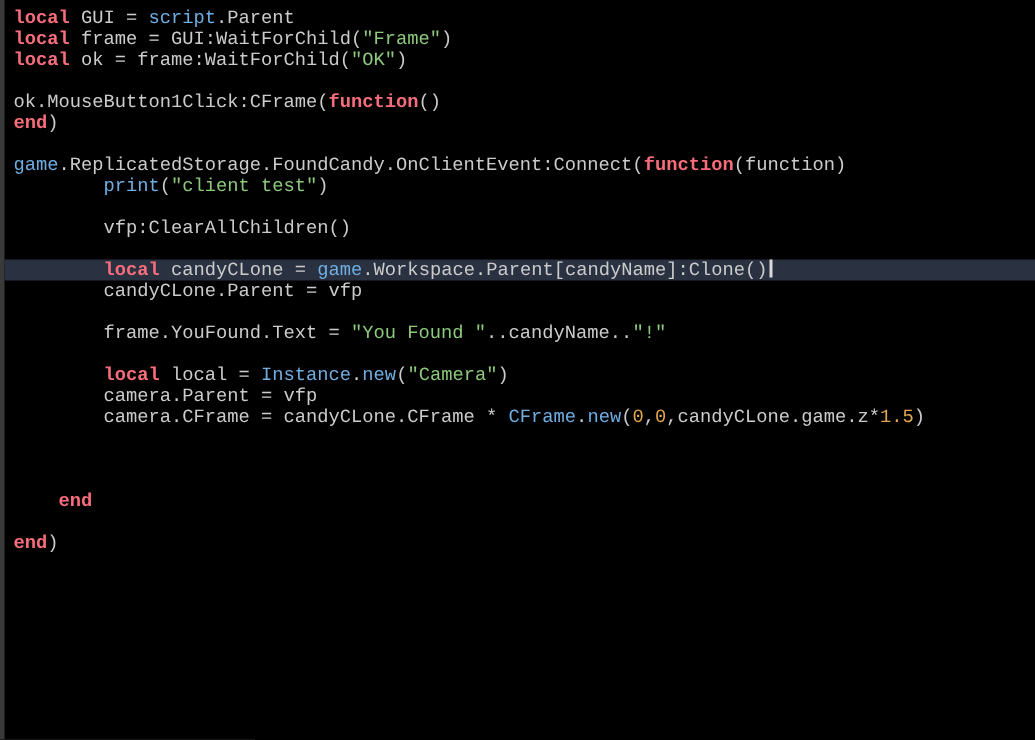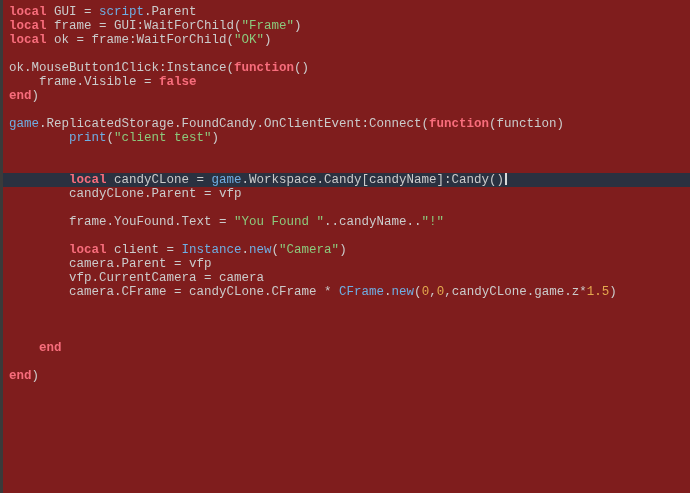--- a/index.html
+++ b/index.html
@@ -7,21 +7,21 @@
     padding: 0;
     width: 690px;
     height: 493px;
     overflow: hidden;
     background: #252525;
   }
   .editor {
     position: relative;
     width: 690px;
     height: 493px;
-    background: #7f1d1d;
+    background: #000000;
     font-family: "Liberation Mono", monospace;
     font-size: 12.5px;
   }
   .left-strip {
     position: absolute;
     left: 0; top: 0;
     width: 3px;
     height: 493px;
     background: #3a3a3a;
   }
@@ -61,36 +61,35 @@
 </head>
 <body>
 
 <div class="editor">
   <div class="left-strip"></div>
   <div class="code-area" id="code-area">
       <div class="line"><span class="tk-k">local</span><span class="tk-t"> GUI = </span><span class="tk-b">script</span><span class="tk-t">.Parent</span></div>
       <div class="line"><span class="tk-k">local</span><span class="tk-t"> frame = GUI:WaitForChild(</span><span class="tk-s">"Frame"</span><span class="tk-t">)</span></div>
       <div class="line"><span class="tk-k">local</span><span class="tk-t"> ok = frame:WaitForChild(</span><span class="tk-s">"OK"</span><span class="tk-t">)</span></div>
       <div class="line"></div>
-      <div class="line"><span class="tk-t">ok.MouseButton1Click:Instance(</span><span class="tk-k">function</span><span class="tk-t">()</span></div>
-      <div class="line"><span class="tk-t">    frame.Visible = </span><span class="tk-k">false</span></div>
+      <div class="line"><span class="tk-t">ok.MouseButton1Click:CFrame(</span><span class="tk-k">function</span><span class="tk-t">()</span></div>
       <div class="line"><span class="tk-k">end</span><span class="tk-t">)</span></div>
       <div class="line"></div>
       <div class="line"><span class="tk-b">game</span><span class="tk-t">.ReplicatedStorage.FoundCandy.OnClientEvent:Connect(</span><span class="tk-k">function</span><span class="tk-t">(function)</span></div>
       <div class="line"><span class="tk-t">        </span><span class="tk-b">print</span><span class="tk-t">(</span><span class="tk-s">"client test"</span><span class="tk-t">)</span></div>
       <div class="line"></div>
+      <div class="line"><span class="tk-t">        vfp:ClearAllChildren()</span></div>
       <div class="line"></div>
-      <div class="line current"><span class="tk-t">        </span><span class="tk-k">local</span><span class="tk-t"> candyCLone = </span><span class="tk-b">game</span><span class="tk-t">.Workspace.Candy[candyName]:Candy()</span><span class="caret"></span></div>
+      <div class="line current"><span class="tk-t">        </span><span class="tk-k">local</span><span class="tk-t"> candyCLone = </span><span class="tk-b">game</span><span class="tk-t">.Workspace.Parent[candyName]:Clone()</span><span class="caret"></span></div>
       <div class="line"><span class="tk-t">        candyCLone.Parent = vfp</span></div>
       <div class="line"></div>
       <div class="line"><span class="tk-t">        frame.YouFound.Text = </span><span class="tk-s">"You Found "</span><span class="tk-t">..candyName..</span><span class="tk-s">"!"</span></div>
       <div class="line"></div>
-      <div class="line"><span class="tk-t">        </span><span class="tk-k">local</span><span class="tk-t"> client = </span><span class="tk-b">Instance</span><span class="tk-t">.</span><span class="tk-b">new</span><span class="tk-t">(</span><span class="tk-s">"Camera"</span><span class="tk-t">)</span></div>
+      <div class="line"><span class="tk-t">        </span><span class="tk-k">local</span><span class="tk-t"> local = </span><span class="tk-b">Instance</span><span class="tk-t">.</span><span class="tk-b">new</span><span class="tk-t">(</span><span class="tk-s">"Camera"</span><span class="tk-t">)</span></div>
       <div class="line"><span class="tk-t">        camera.Parent = vfp</span></div>
-      <div class="line"><span class="tk-t">        vfp.CurrentCamera = camera</span></div>
       <div class="line"><span class="tk-t">        camera.CFrame = candyCLone.CFrame * </span><span class="tk-b">CFrame</span><span class="tk-t">.</span><span class="tk-b">new</span><span class="tk-t">(</span><span class="tk-n">0</span><span class="tk-t">,</span><span class="tk-n">0</span><span class="tk-t">,candyCLone.game.z*</span><span class="tk-n">1.5</span><span class="tk-t">)</span></div>
       <div class="line"></div>
       <div class="line"></div>
       <div class="line"></div>
       <div class="line"><span class="tk-t">    </span><span class="tk-k">end</span></div>
       <div class="line"></div>
       <div class="line"><span class="tk-k">end</span><span class="tk-t">)</span></div>
     </div>
 </div>
 

